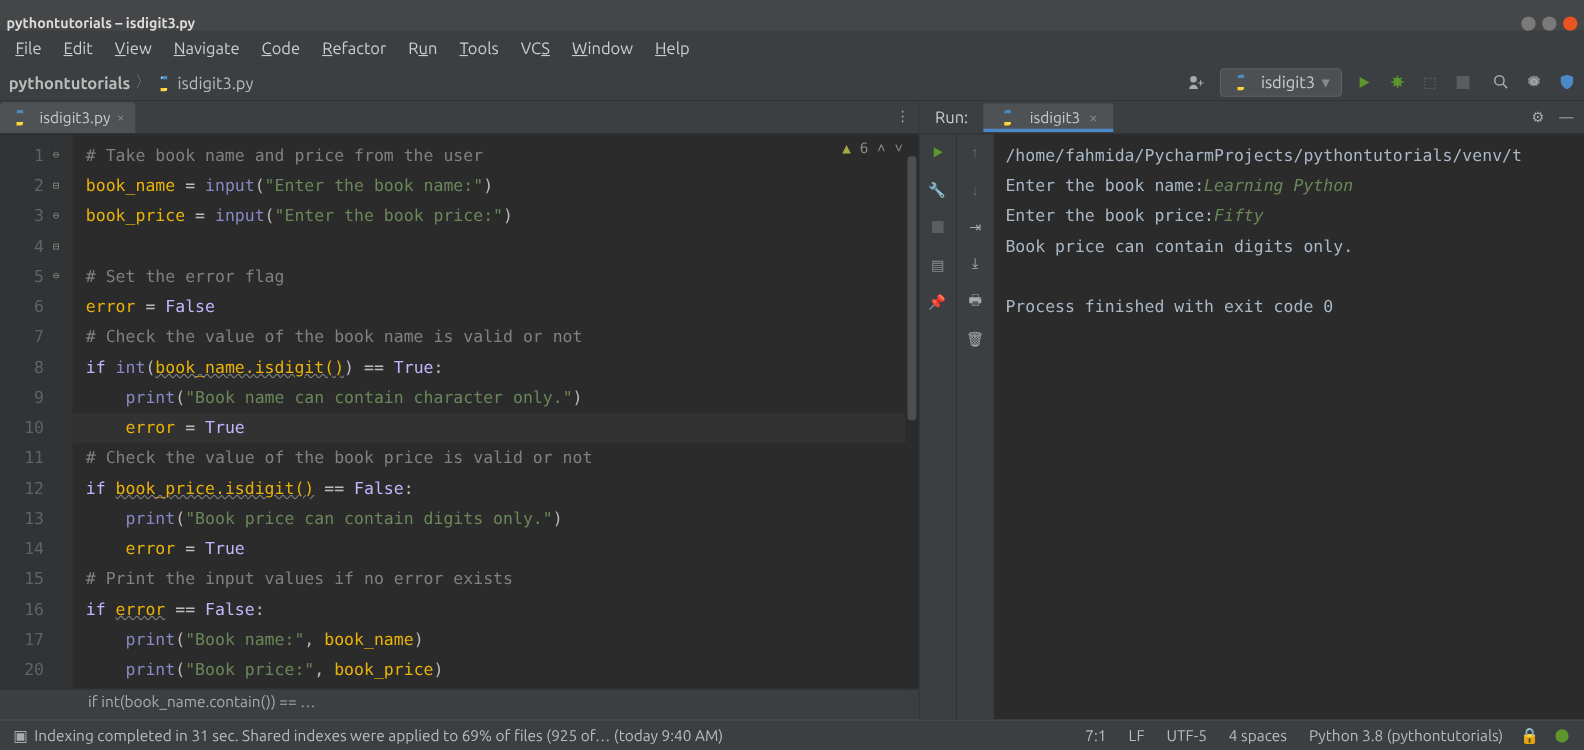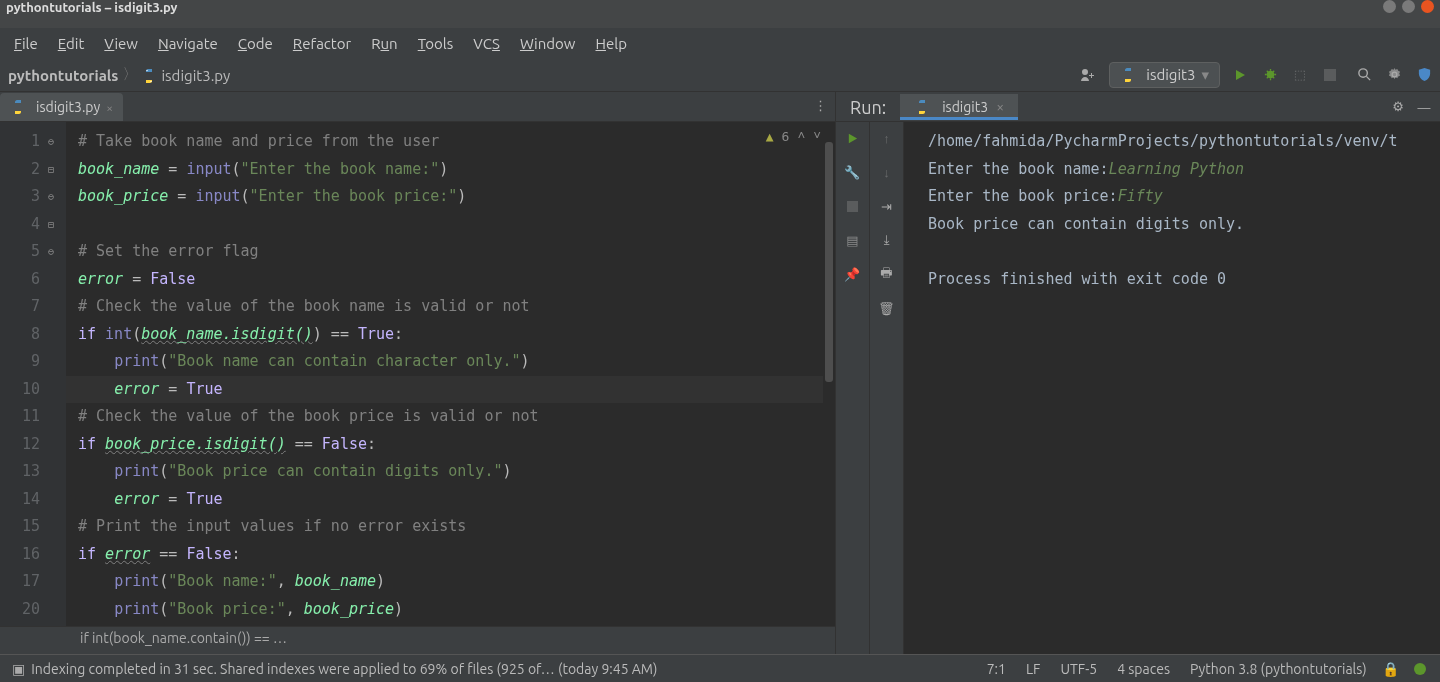--- a/index.html
+++ b/index.html
@@ -1,17 +1,17 @@
 <!DOCTYPE html>
 <html><head>
 <meta charset="utf-8">
 <style>
 * { margin:0; padding:0; box-sizing:border-box; }
 body { font-family:"Ubuntu",sans-serif; background:#3c3f41; color:#bbb; width:1440px; height:682px; overflow:hidden; font-size:13px; }
-.titlebar { background:#444647; height:28px; display:flex; align-items:flex-start; padding:0 6px; color:#ddd; font-weight:bold; }
+.titlebar { background:#444647; height:28px; display:flex; align-items:flex-end; padding:0 6px; color:#ddd; font-weight:bold; }
 .titlebar .dot { width:13px; height:13px; border-radius:50%; margin-left:6px; }
 .titlebar .spacer { flex:1; }
 .menubar { background:#3c3f41; height:30px; display:flex; align-items:center; padding:0 4px; gap:0; font-size:15px; color:#ccc; }
 .menubar span { padding:4px 10px; cursor:pointer; }
 .menubar span u { text-decoration:underline; }
 .toolbar { background:#3c3f41; height:34px; display:flex; align-items:center; padding:0 8px; border-bottom:1px solid #323232; }
 .breadcrumb { display:flex; align-items:flex-end; gap:4px; font-size:15px; color:#bbb; }
 .breadcrumb .sep { color:#777; }
 .pyicon { display:inline-block; width:16px; height:16px; margin-right:4px; vertical-align:middle; }
 .toolbar .spacer { flex:1; }
@@ -27,33 +27,33 @@
 .gutter { width:48px; background:#313335; color:#606366; text-align:right; padding:6px 8px 6px 0; line-height:27.5px; user-select:none; }
 .fold-gutter { width:18px; background:#313335; color:#606366; padding-top:6px; line-height:27.5px; }
 .fold-mark { font-size:10px; color:#888; }
 .code { flex:1; padding:6px 0; line-height:27.5px; white-space:pre; }
 .code .ln { display:block; padding-left:12px; }
 .code .hl { background:#323232; }
 .c-comment { color:#808080; }
 .c-kw { color:#c4b5fd; }
 .c-str { color:#6a8759; }
 .c-builtin { color:#8888c6; }
-.c-var { color:#86efac;font-style:italic; }
+.c-var { color:#eab308; }
 .warn-underline { text-decoration:underline wavy #808080; text-decoration-thickness:1px; }
 .editor-overlay { position:absolute; top:6px; right:14px; display:flex; align-items:center; gap:8px; color:#888; font-size:13px; }
 .editor-overlay .warn-tri { color:#a9a944; }
 .right { flex:1; display:flex; flex-direction:column; }
 .run-header { height:30px; background:#3c3f41; display:flex; align-items:center; border-bottom:1px solid #323232; }
-.run-label { padding:0 14px; font-size:18px; color:#ccc; }
+.run-label { padding:0 14px; font-size:15px; color:#ccc; }
 .run-tab { background:#4e5254; border-bottom:3px solid #4a88c7; padding:5px 14px 2px 14px; display:flex; align-items:center; gap:8px; font-size:14px; color:#ccc; }
 .run-header .spacer { flex:1; }
 .run-body { flex:1; display:flex; background:#2b2b2b; }
 .run-toolbar1 { width:34px; background:#3c3f41; display:flex; flex-direction:column; align-items:center; padding-top:8px; gap:18px; border-right:1px solid #323232; }
 .run-toolbar2 { width:34px; background:#3c3f41; display:flex; flex-direction:column; align-items:center; padding-top:8px; gap:18px; border-right:1px solid #323232; }
-.console { flex:1; padding:6px 24px; font-family:"DejaVu Sans Mono","Courier New",monospace; font-size:15px; line-height:27.5px; color:#a9b7c6; white-space:pre; overflow:hidden; }
+.console { flex:1; padding:6px 10px; font-family:"DejaVu Sans Mono","Courier New",monospace; font-size:15px; line-height:27.5px; color:#a9b7c6; white-space:pre; overflow:hidden; }
 .console .input-val { color:#6a8759; font-style:italic; }
 .breadcrumb-bar { height:28px; background:#3c3f41; border-top:1px solid #323232; padding:3px 16px 0 80px; font-size:14px; color:#aaa; }
 .statusbar { height:28px; background:#3c3f41; border-top:1px solid #555; display:flex; align-items:center; padding:0 6px; font-size:14px; color:#bbb; }
 .statusbar .spacer { flex:1; }
 .statusbar .cell { padding:0 10px; }
 .statusbar .lock { color:#aaa; padding:0 6px; }
 .statusbar .green-dot { width:12px; height:12px; border-radius:50%; background:#5c962c; margin:0 8px; }
 .scrollbar-track { position:absolute; right:0; top:0; width:12px; height:100%; background:#2b2b2b; }
 .scrollbar-thumb { position:absolute; right:2px; top:20px; width:8px; height:240px; background:#4e4e4e; border-radius:3px; }
 </style>
@@ -269,21 +269,21 @@
 Book price can contain digits only.
 
 Process finished with exit code 0
 </div>
     </div>
   </div>
 </div>
 
 <div class="statusbar">
   <span style="padding:0 6px;color:#aaa;">▣</span>
-  <span>Indexing completed in 31 sec. Shared indexes were applied to 69% of files (925 of… (today 9:45 AM)</span>
+  <span>Indexing completed in 31 sec. Shared indexes were applied to 69% of files (925 of… (today 9:40 AM)</span>
   <div class="spacer"></div>
   <span class="cell">7:1</span>
   <span class="cell">LF</span>
   <span class="cell">UTF-5</span>
   <span class="cell">4 spaces</span>
   <span class="cell">Python 3.8 (pythontutorials)</span>
   <span class="lock">🔒</span>
   <div class="green-dot"></div>
 </div>
 

